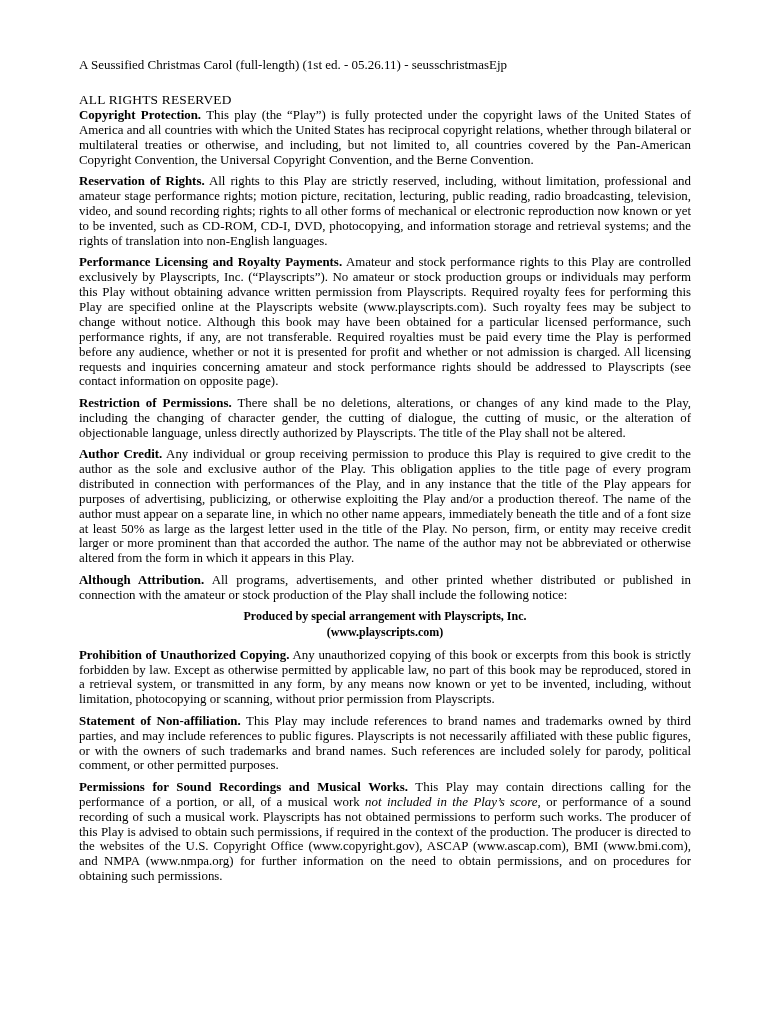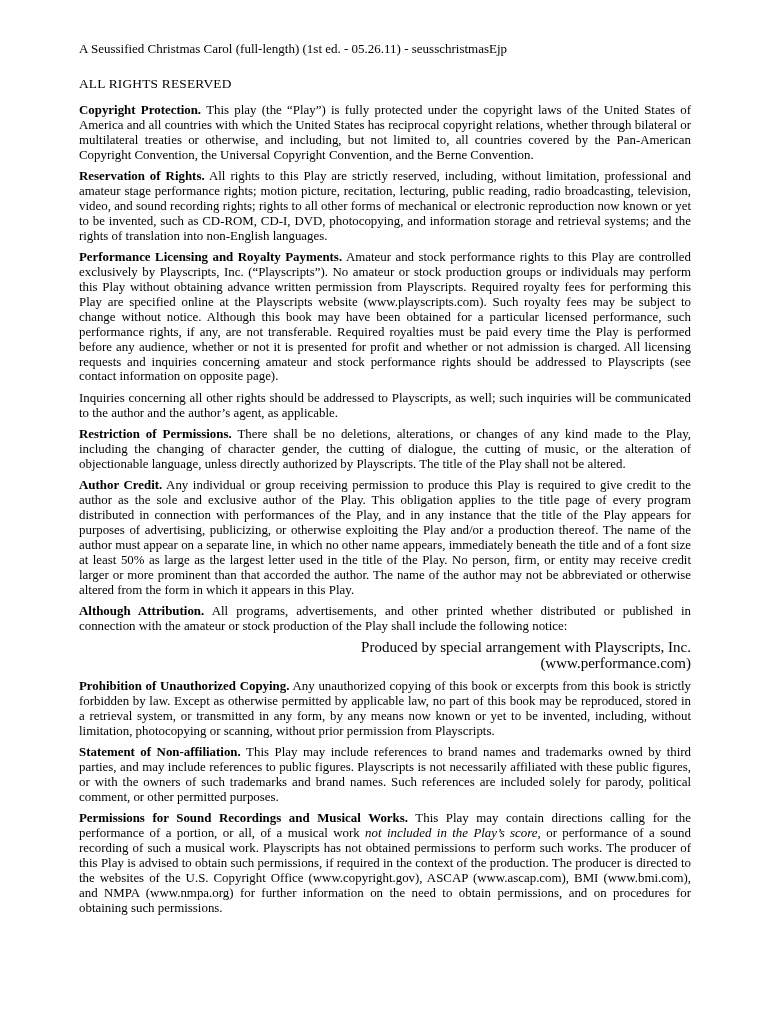--- a/index.html
+++ b/index.html
@@ -11,21 +11,21 @@
     width: 770px;
     height: 1024px;
     position: relative;
     font-family: "Liberation Serif", serif;
     color: #000000;
     overflow: hidden;
   }
   .sheet {
     position: absolute;
     left: 79px;
-    top: 41px;
+    top: 57px;
     width: 612px;
   }
   .meta-line {
     font-size: 13px;
     line-height: 16px;
     margin: 0;
     text-align: left;
   }
   .rights-line {
     font-size: 13.4px;
@@ -33,61 +33,59 @@
     margin: 19px 0 0 0;
     letter-spacing: 0.2px;
   }
   .para {
     font-size: 12.9px;
     line-height: 14.9px;
     text-align: justify;
     margin: 0 0 6.5px 0;
   }
   .para.first {
-    margin-top: 11px;
   }
   .para b {
     font-weight: bold;
   }
   .notice {
-    font-size: 15px;
+    font-size: 12px;
     line-height: 15.5px;
-    font-weight: normal;
-    text-align: right;
+    font-weight: bold;
+    text-align: center;
     margin: 3px 0 7.5px 0;
   }
   .notice p {
     margin: 0;
   }
 </style>
 </head>
 <body>
 
 <div class="sheet">
 
   <p class="meta-line">A Seussified Christmas Carol (full-length) (1st ed. - 05.26.11) - seusschristmasEjp</p>
   <p class="rights-line">ALL RIGHTS RESERVED</p>
 
   <p class="para first"><b>Copyright Protection.</b> <span>This play (the “Play”) is fully protected under the copyright laws of the United States of America and all countries with which the United States has reciprocal copyright relations, whether through bilateral or multilateral treaties or otherwise, and including, but not limited to, all countries covered by the Pan-American Copyright Convention, the Universal Copyright Convention, and the Berne Convention.</span></p>
 
   <p class="para"><b>Reservation of Rights.</b> <span>All rights to this Play are strictly reserved, including, without limitation, professional and amateur stage performance rights; motion picture, recitation, lecturing, public reading, radio broadcasting, television, video, and sound recording rights; rights to all other forms of mechanical or electronic reproduction now known or yet to be invented, such as CD-ROM, CD-I, DVD, photocopying, and information storage and retrieval systems; and the rights of translation into non-English languages.</span></p>
 
   <p class="para"><b>Performance Licensing and Royalty Payments.</b> <span>Amateur and stock performance rights to this Play are controlled exclusively by Playscripts, Inc. (“Playscripts”). No amateur or stock production groups or individuals may perform this Play without obtaining advance written permission from Playscripts. Required royalty fees for performing this Play are specified online at the Playscripts website (www.playscripts.com). Such royalty fees may be subject to change without notice. Although this book may have been obtained for a particular licensed performance, such performance rights, if any, are not transferable. Required royalties must be paid every time the Play is performed before any audience, whether or not it is presented for profit and whether or not admission is charged. All licensing requests and inquiries concerning amateur and stock performance rights should be addressed to Playscripts (see contact information on opposite page).</span></p>
 
-  <p class="para"><span>Inquiries concerning all other rights should be addressed to Playscripts, as well; such inquiries will be communicated to the author and the author’s agent, as applicable.</span></p>
 
   <p class="para"><b>Restriction of Permissions.</b> <span>There shall be no deletions, alterations, or changes of any kind made to the Play, including the changing of character gender, the cutting of dialogue, the cutting of music, or the alteration of objectionable language, unless directly authorized by Playscripts. The title of the Play shall not be altered.</span></p>
 
   <p class="para"><b>Author Credit.</b> <span>Any individual or group receiving permission to produce this Play is required to give credit to the author as the sole and exclusive author of the Play. This obligation applies to the title page of every program distributed in connection with performances of the Play, and in any instance that the title of the Play appears for purposes of advertising, publicizing, or otherwise exploiting the Play and/or a production thereof. The name of the author must appear on a separate line, in which no other name appears, immediately beneath the title and of a font size at least 50% as large as the largest letter used in the title of the Play. No person, firm, or entity may receive credit larger or more prominent than that accorded the author. The name of the author may not be abbreviated or otherwise altered from the form in which it appears in this Play.</span></p>
 
   <p class="para"><b>Although Attribution.</b> <span>All programs, advertisements, and other printed whether distributed or published in connection with the amateur or stock production of the Play shall include the following notice:</span></p>
 
   <div class="notice">
     <p>Produced by special arrangement with Playscripts, Inc.</p>
-    <p>(www.performance.com)</p>
+    <p>(www.playscripts.com)</p>
   </div>
 
   <p class="para"><b>Prohibition of Unauthorized Copying.</b> <span>Any unauthorized copying of this book or excerpts from this book is strictly forbidden by law. Except as otherwise permitted by applicable law, no part of this book may be reproduced, stored in a retrieval system, or transmitted in any form, by any means now known or yet to be invented, including, without limitation, photocopying or scanning, without prior permission from Playscripts.</span></p>
 
   <p class="para"><b>Statement of Non-affiliation.</b> <span>This Play may include references to brand names and trademarks owned by third parties, and may include references to public figures. Playscripts is not necessarily affiliated with these public figures, or with the owners of such trademarks and brand names. Such references are included solely for parody, political comment, or other permitted purposes.</span></p>
 
   <p class="para"><b>Permissions for Sound Recordings and Musical Works.</b> <span>This Play may contain directions calling for the performance of a portion, or all, of a musical work </span><i>not included in the Play’s score</i><span>, or performance of a sound recording of such a musical work. Playscripts has not obtained permissions to perform such works. The producer of this Play is advised to obtain such permissions, if required in the context of the production. The producer is directed to the websites of the U.S. Copyright Office (www.copyright.gov), ASCAP (www.ascap.com), BMI (www.bmi.com), and NMPA (www.nmpa.org) for further information on the need to obtain permissions, and on procedures for obtaining such permissions.</span></p>
 
 </div>
 

